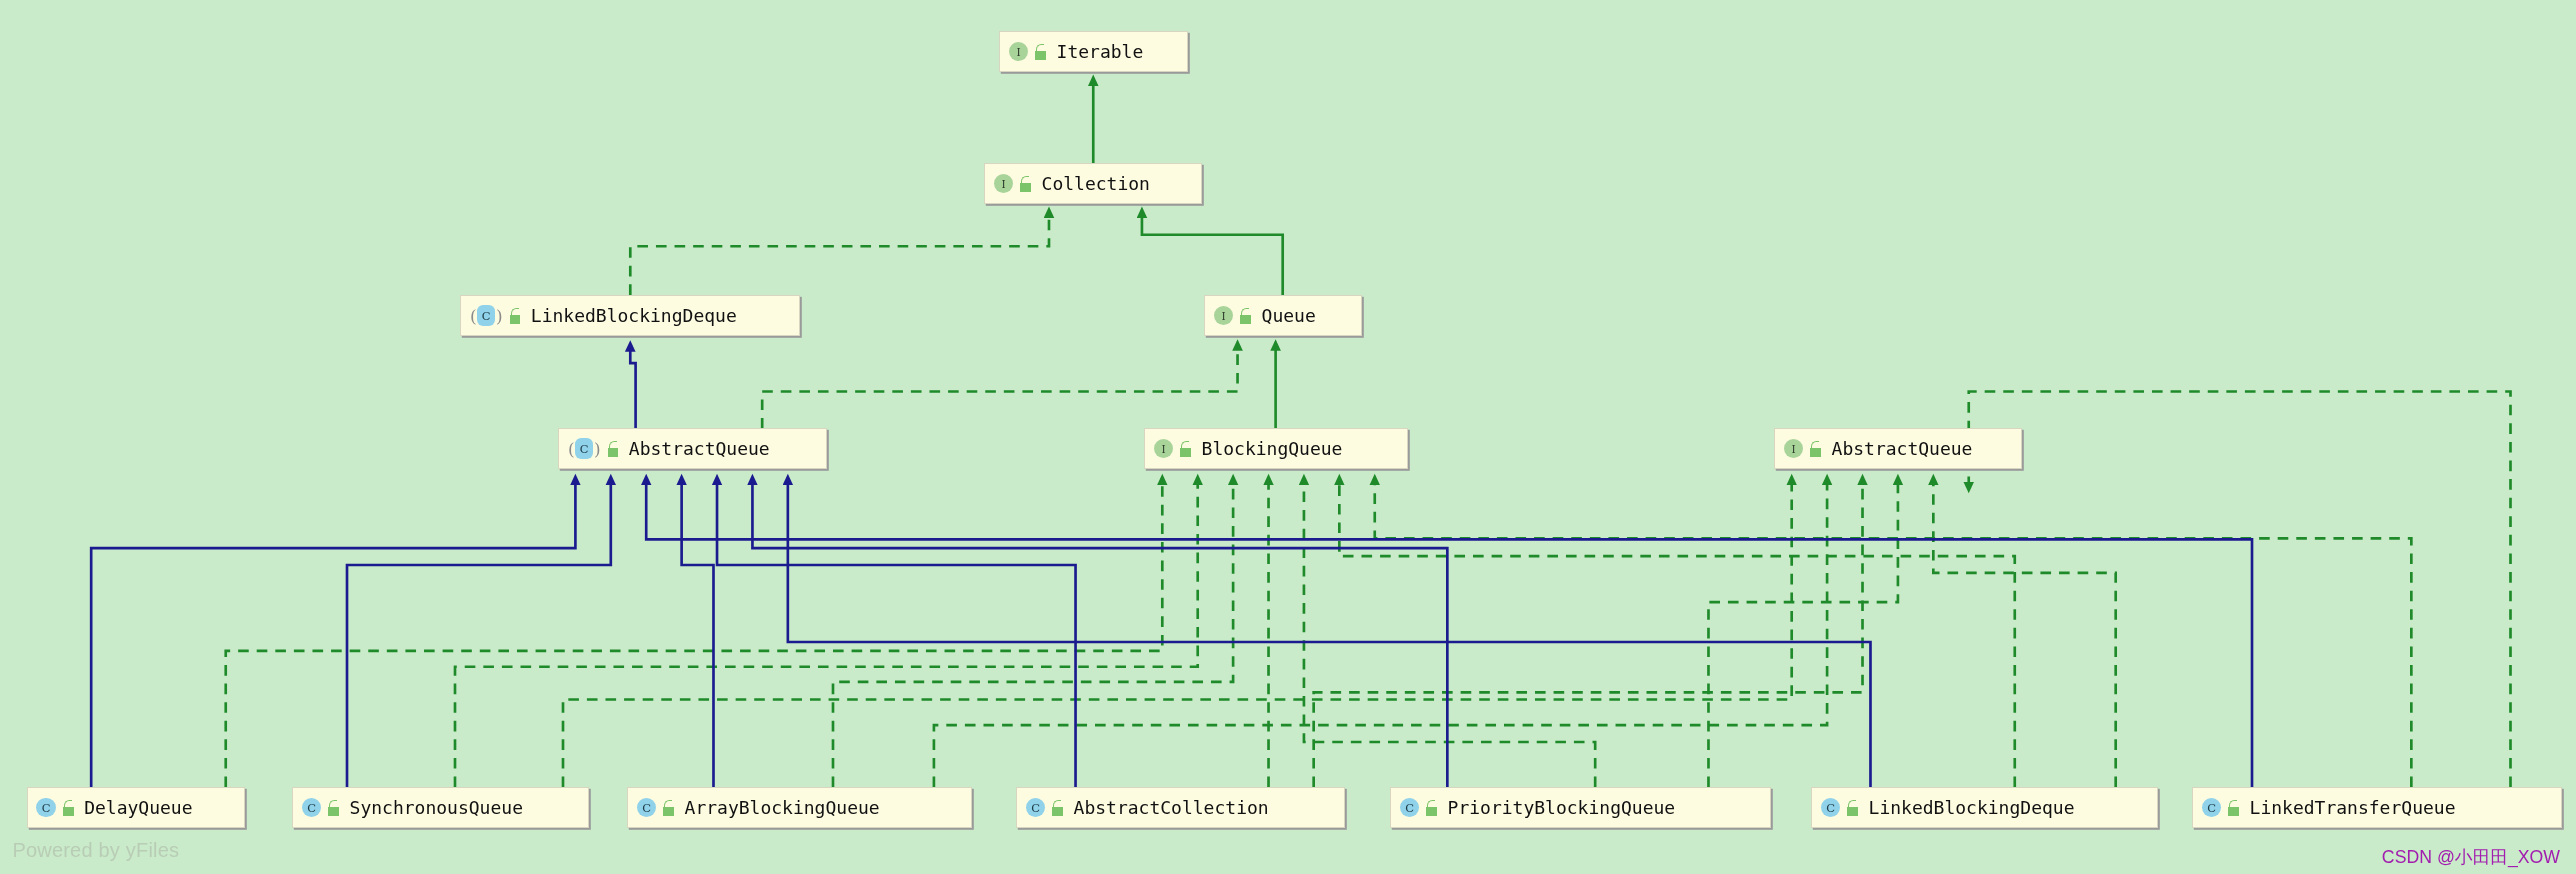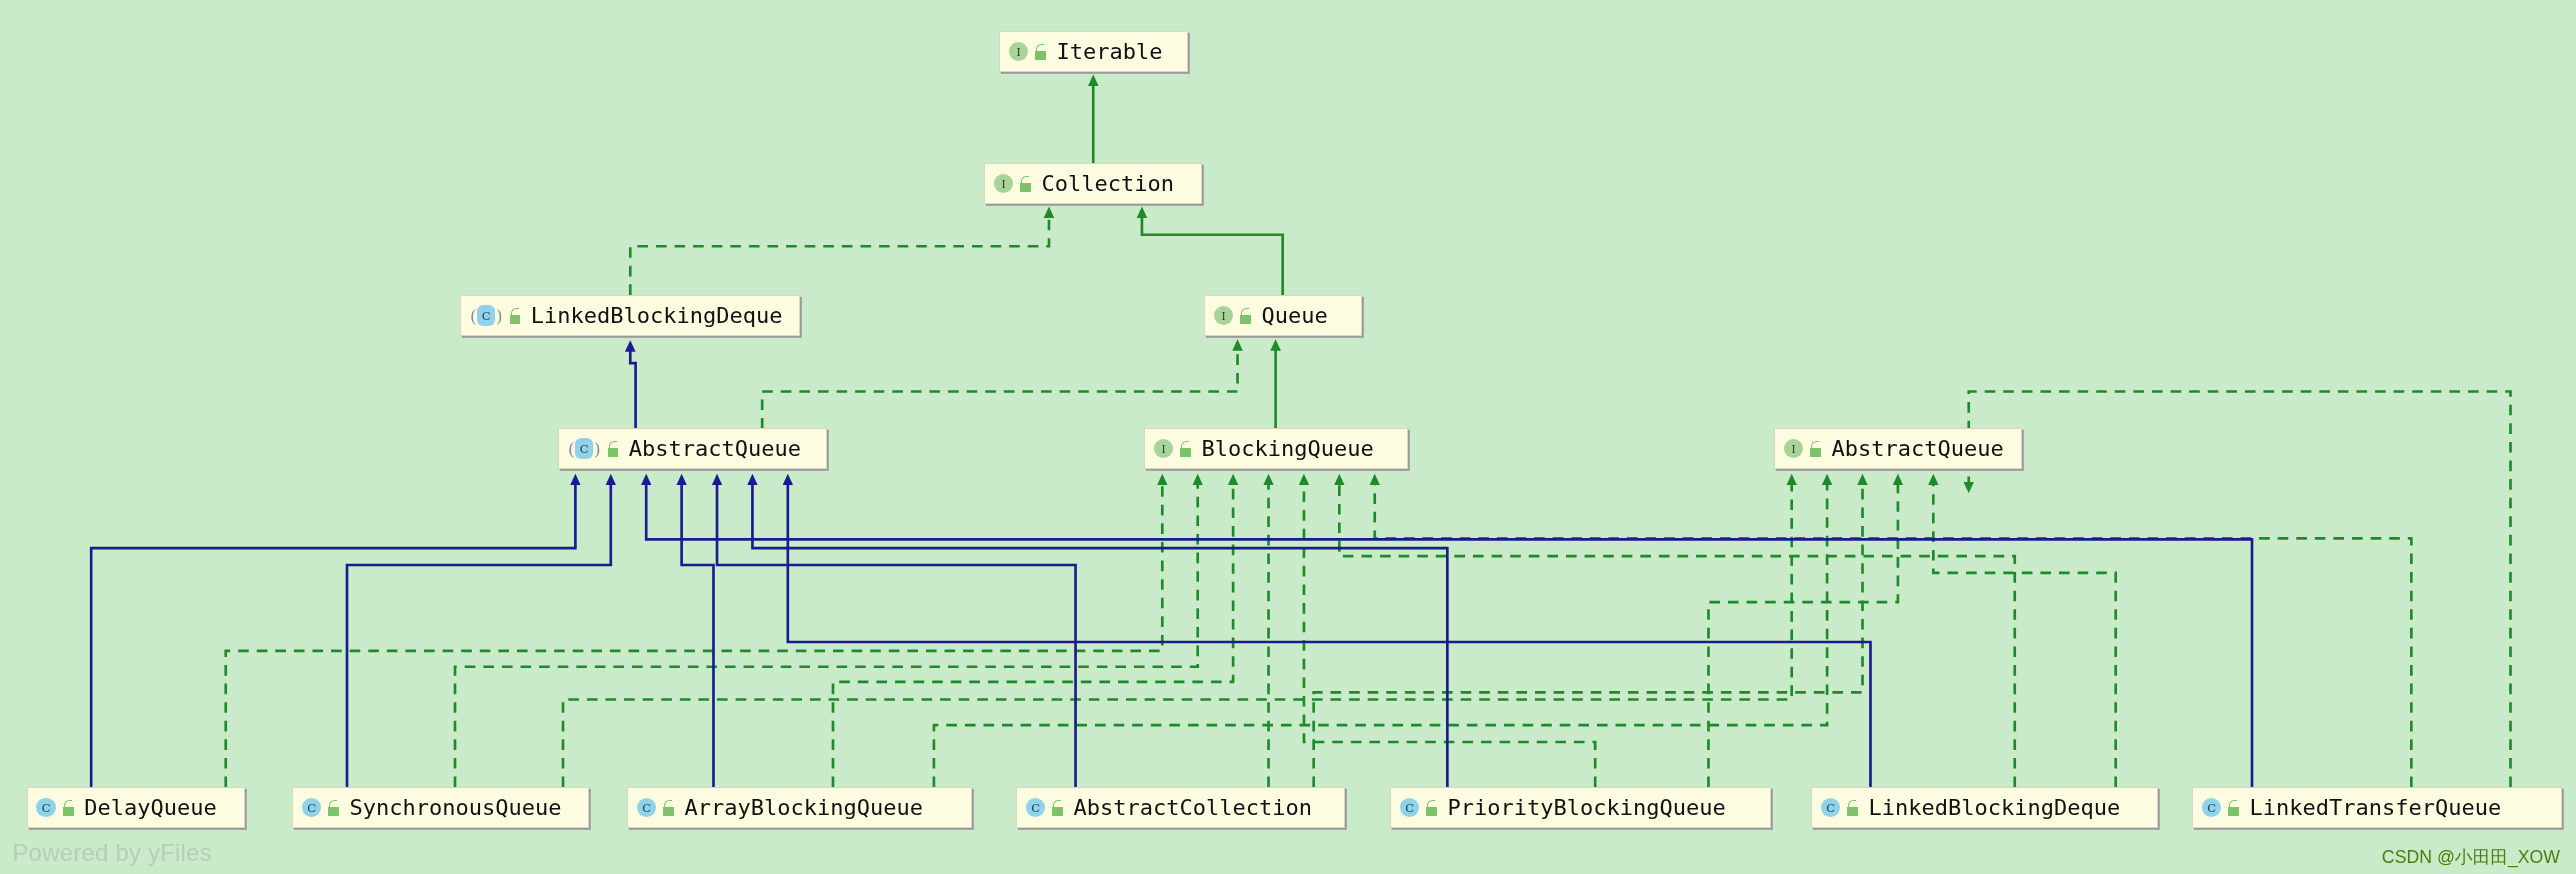--- a/index.html
+++ b/index.html
@@ -37,21 +37,21 @@
     padding: 0 10.6px 0 8.9px;
     white-space: nowrap;
   }
   .node .glyphs {
     display: flex;
     align-items: center;
     flex: 0 0 auto;
   }
   .node .label {
     font-family: "DejaVu Sans Mono", monospace;
-    font-size: 22px;
+    font-size: 18px;
     color: #111111;
     letter-spacing: 0px;
     margin-left: 8.9px;
     line-height: 1;
   }
   
   .ico-iface {
     position: relative;
     width: 19.5px; height: 19.5px;
     border-radius: 50%;
@@ -120,31 +120,31 @@
     border-bottom: none;
     border-right: none;
     border-top-left-radius: 5.3px;
     box-sizing: border-box;
   }
   .wm-yfiles {
     position: absolute;
     left: 12.4px;
     top: 839px;
     font-family: "Liberation Sans", sans-serif;
-    font-size: 24px;
+    font-size: 20px;
     color: #b9cdb6;
     letter-spacing: 0.2px;
   }
   .wm-csdn {
     position: absolute;
     right: 16px;
     top: 845px;
     font-family: "Liberation Sans", sans-serif;
     font-size: 17.7px;
-    color: #4d7c0f;
+    color: #a21caf;
   }
 </style>
 </head>
 <body>
 
 <div id="stage">
 
   <svg id="edges" width="2576" height="875" viewBox="0 0 2910 988" xmlns="http://www.w3.org/2000/svg">
     <defs>
       <marker id="arrowGreen" markerWidth="16" markerHeight="16" refX="2" refY="6" orient="auto" markerUnits="userSpaceOnUse">

